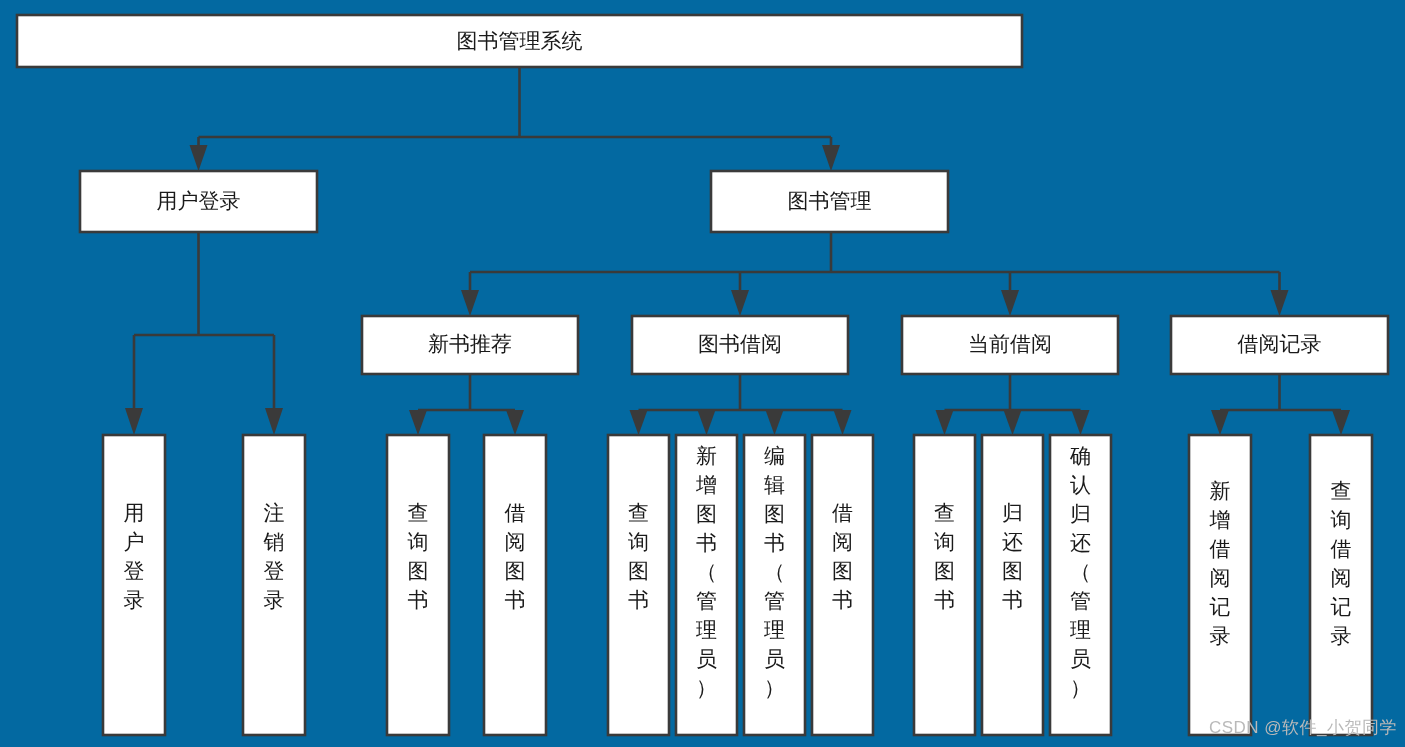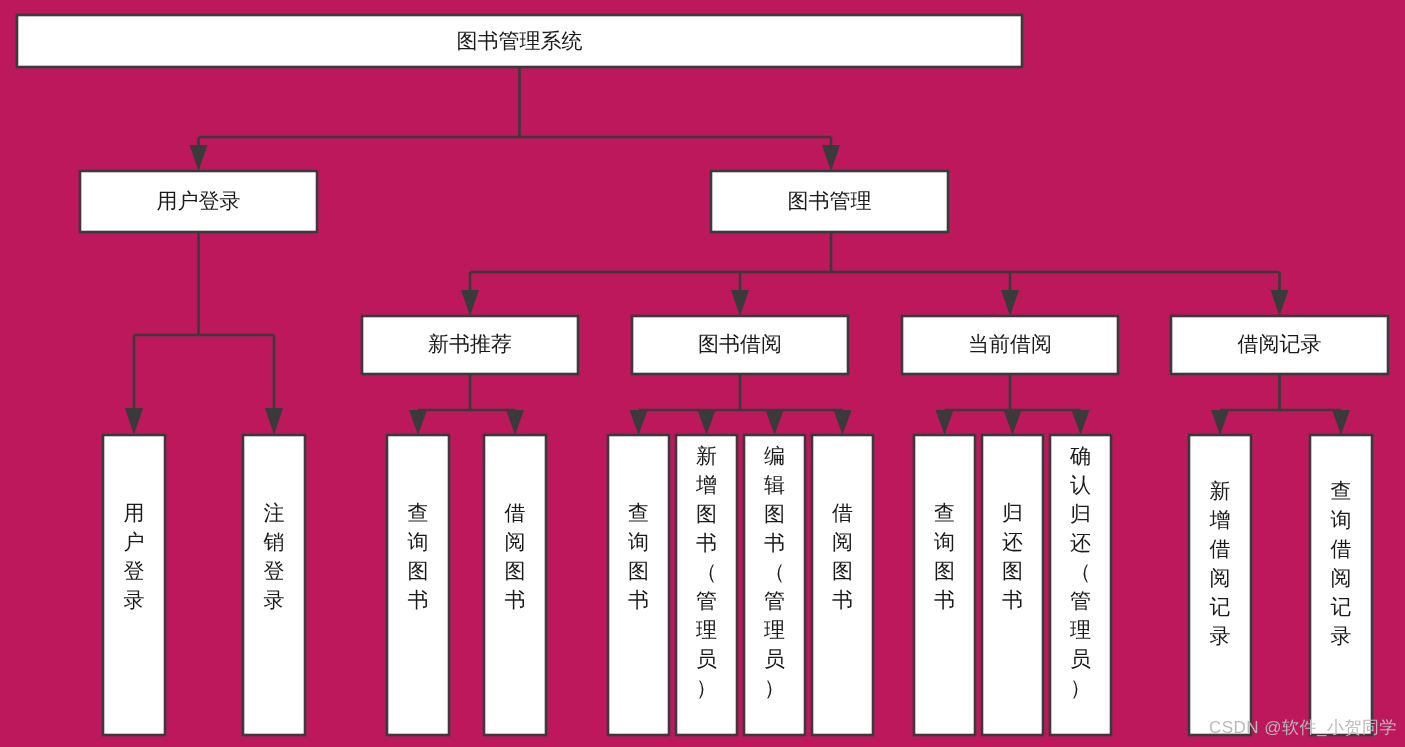--- a/index.html
+++ b/index.html
@@ -10,21 +10,21 @@
   body {
     width: 1405px;
     height: 747px;
     font-family: "Liberation Sans", "DejaVu Sans", sans-serif;
     overflow: hidden;
   }
   #diagram-root {
     position: relative;
     width: 1405px;
     height: 747px;
-    background: #be185d;
+    background: #0369a1;
   }
   svg#flow-svg {
     position: absolute;
     left: 0;
     top: 0;
     width: 1405px;
     height: 747px;
   }
   .node-rect {
     fill: #ffffff;

